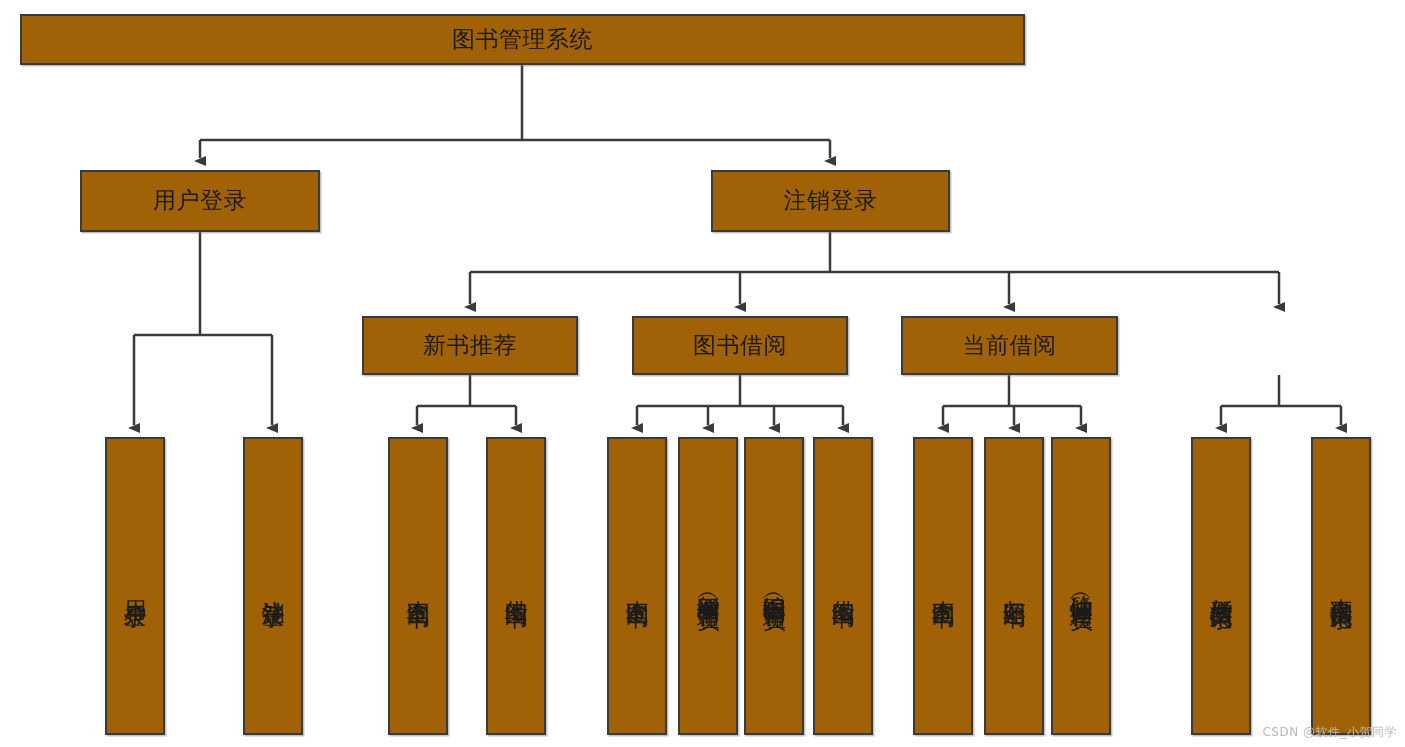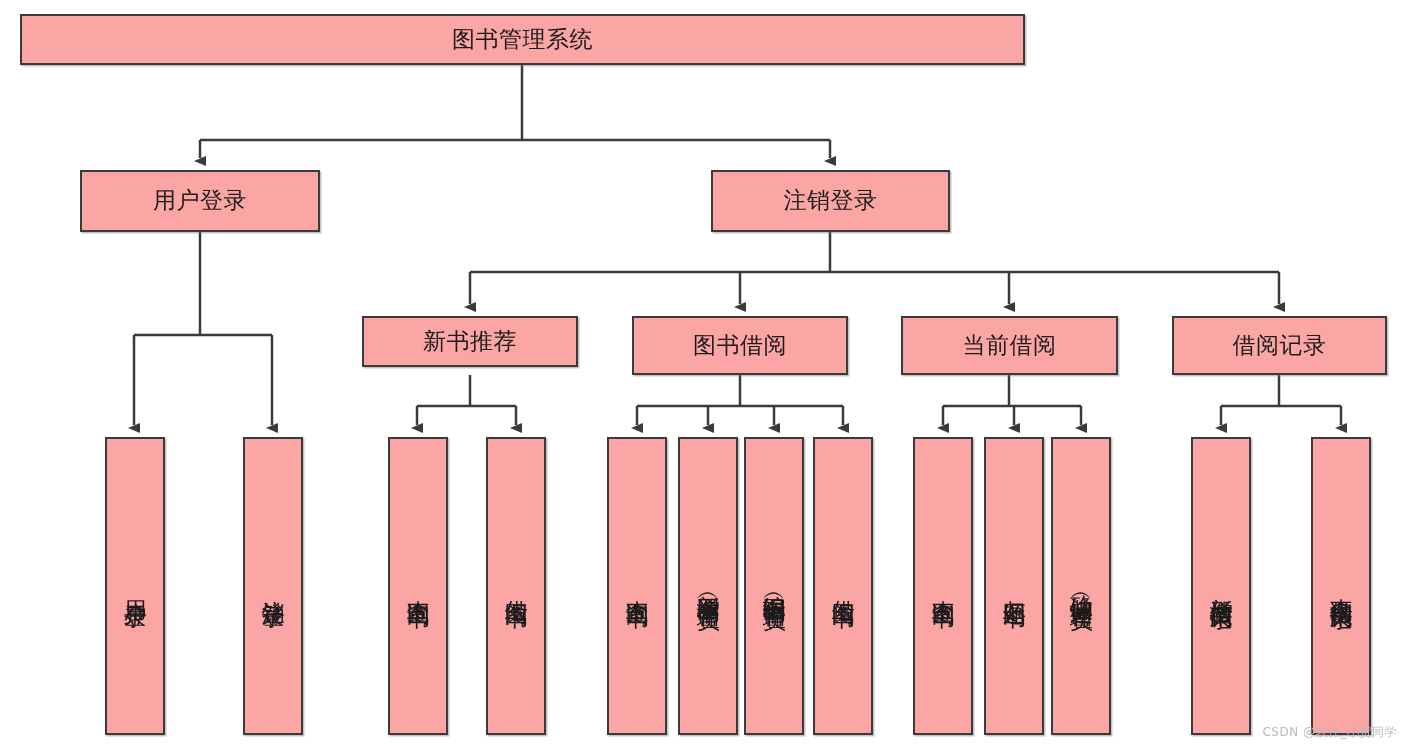--- a/index.html
+++ b/index.html
@@ -23,21 +23,21 @@
     position: absolute;
     left: 0;
     top: 0;
     width: 1405px;
     height: 747px;
     pointer-events: none;
   }
   .node {
     position: absolute;
     box-sizing: border-box;
-    background: #fca5a5;
+    background: #a16207;
     border: 2.5px solid #3a3a3a;
     display: flex;
     align-items: center;
     justify-content: center;
     box-shadow: 1.5px 1.5px 0 rgba(120,120,120,0.45);
   }
   .node .lbl {
     font-size: 23px;
     line-height: 1.12;
     letter-spacing: 0.5px;
@@ -128,31 +128,28 @@
     <span class="lbl">图书管理系统</span>
   </div>
 
   <div class="node" style="left:80px; top:170px; width:240px; height:62px;">
     <span class="lbl">用户登录</span>
   </div>
   <div class="node" style="left:711px; top:170px; width:239px; height:62px;">
     <span class="lbl">注销登录</span>
   </div>
 
-  <div class="node" style="left:362px; top:316px; width:216px; height:51px;">
+  <div class="node" style="left:362px; top:316px; width:216px; height:59px;">
     <span class="lbl">新书推荐</span>
   </div>
   <div class="node" style="left:901px; top:316px; width:217px; height:59px;">
     <span class="lbl">当前借阅</span>
   </div>
   <div class="node" style="left:632px; top:316px; width:216px; height:59px;">
     <span class="lbl">图书借阅</span>
-  </div>
-  <div class="node" style="left:1172px; top:316px; width:215px; height:59px;">
-    <span class="lbl">借阅记录</span>
   </div>
 
   <div class="node vertical" style="left:105px; top:437px; width:60px; height:298px;">
     <span class="lbl">用户登录</span>
   </div>
   <div class="node vertical" style="left:243px; top:437px; width:60px; height:298px;">
     <span class="lbl">注销登录</span>
   </div>
 
   <div class="node vertical" style="left:388px; top:437px; width:60px; height:298px;">

